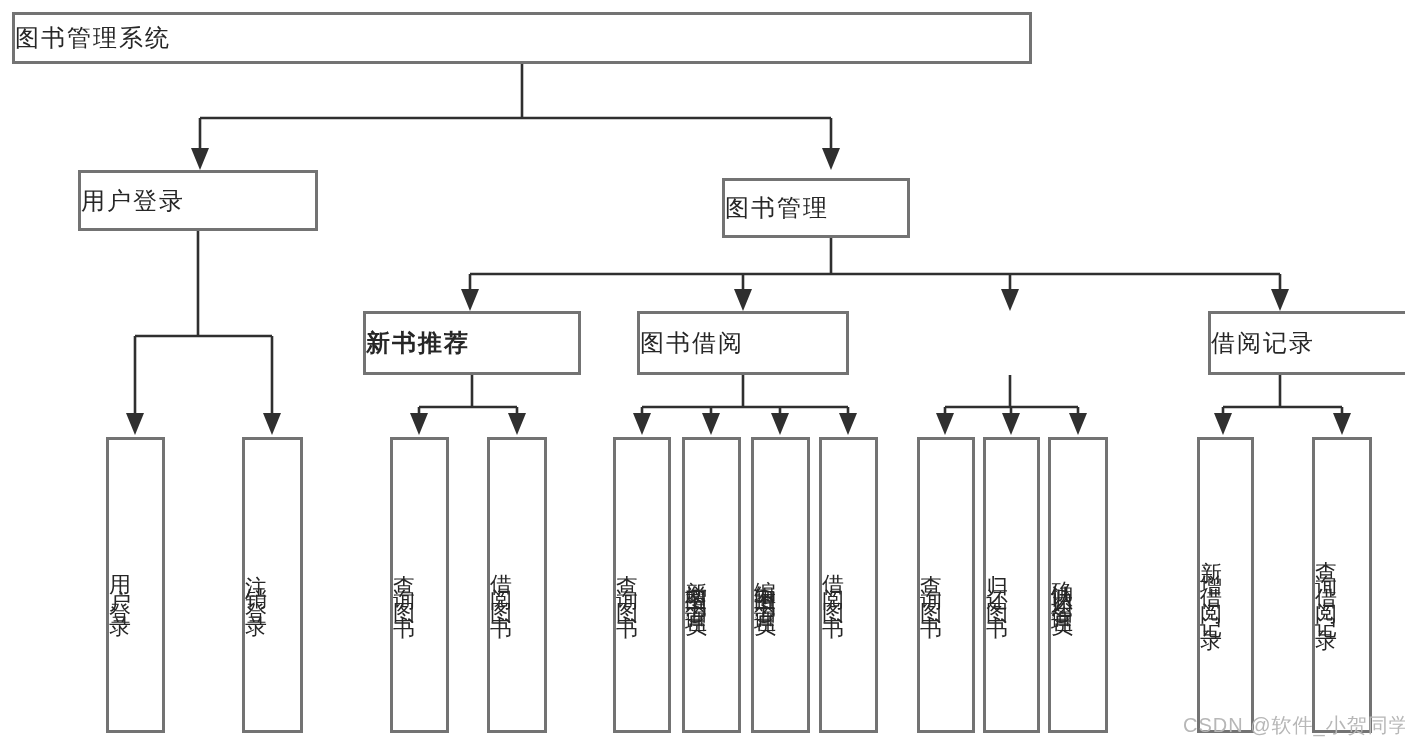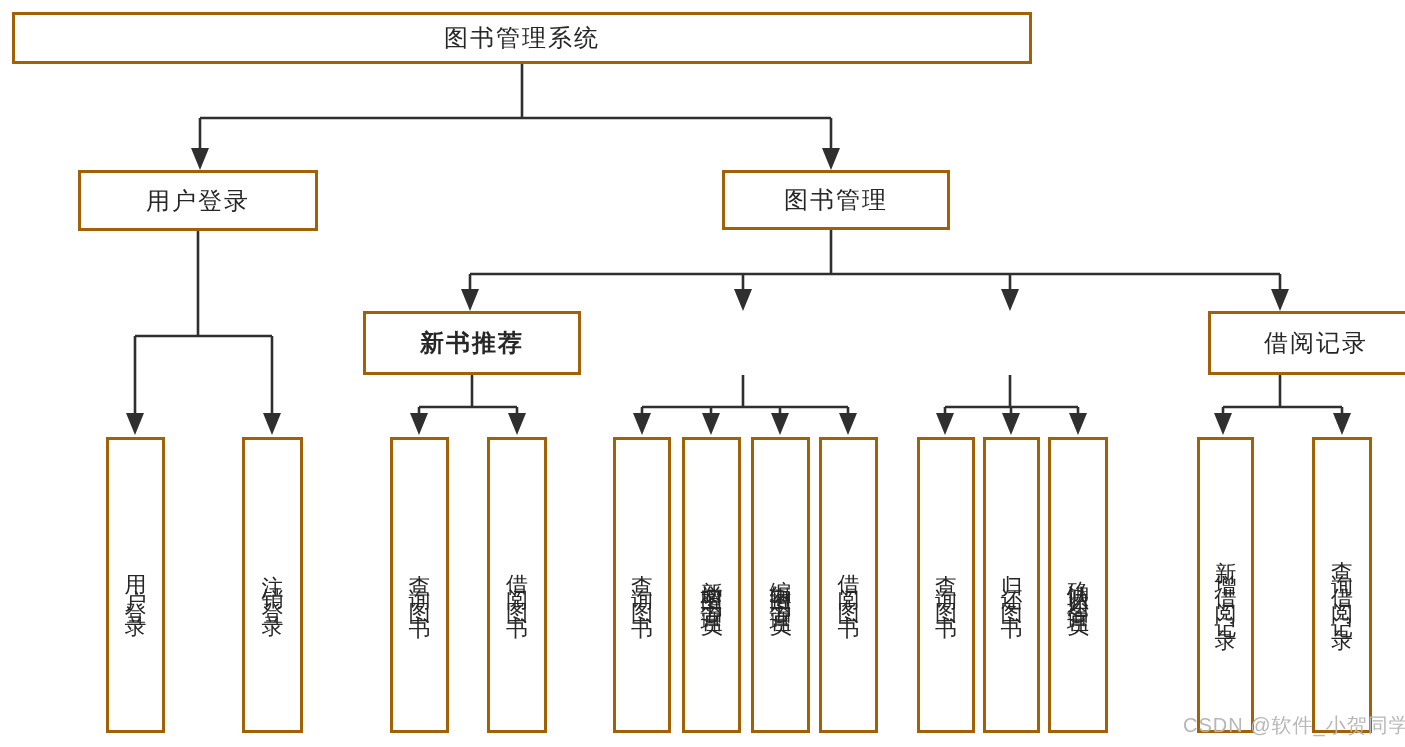--- a/index.html
+++ b/index.html
@@ -8,25 +8,24 @@
     width: 1405px;
     height: 747px;
     background: #ffffff;
     font-family: "Liberation Sans", sans-serif;
     overflow: hidden;
   }
   svg.wires { position: absolute; left: 0; top: 0; }
   .box {
     position: absolute;
     background: #ffffff;
-    border: 3px solid #a16207;
+    border: 3px solid #737373;
     box-sizing: border-box;
     display: flex;
     align-items: center;
-    justify-content: center;
     color: #262626;
   }
   .box.h span {
     font-size: 24px;
     letter-spacing: 2px;
     white-space: nowrap;
   }
   .box.v span {
     writing-mode: vertical-rl;
     text-orientation: mixed;
@@ -83,26 +82,29 @@
     </g>
   </svg>
 
   <div class="box h" style="left:12px; top:12px; width:1020px; height:52px;">
     <span>图书管理系统</span>
   </div>
 
   <div class="box h" style="left:78px; top:170px; width:240px; height:61px;">
     <span>用户登录</span>
   </div>
-  <div class="box h" style="left:722px; top:170px; width:228px; height:60px;">
+  <div class="box h" style="left:722px; top:178px; width:188px; height:60px;">
     <span>图书管理</span>
   </div>
 
   <div class="box h" style="left:363px; top:311px; width:218px; height:64px;font-weight:bold;">
     <span>新书推荐</span>
+  </div>
+  <div class="box h" style="left:637px; top:311px; width:212px; height:64px;">
+    <span>图书借阅</span>
   </div>
   <div class="box h" style="left:1172px; top:311px; width:216px; height:64px;margin-left:36px;">
     <span>借阅记录</span>
   </div>
 
   <div class="box v" style="left:106px; top:437px; width:59px; height:296px;">
     <span>用户登录</span>
   </div>
   <div class="box v" style="left:242px; top:437px; width:61px; height:296px;">
     <span>注销登录</span>

